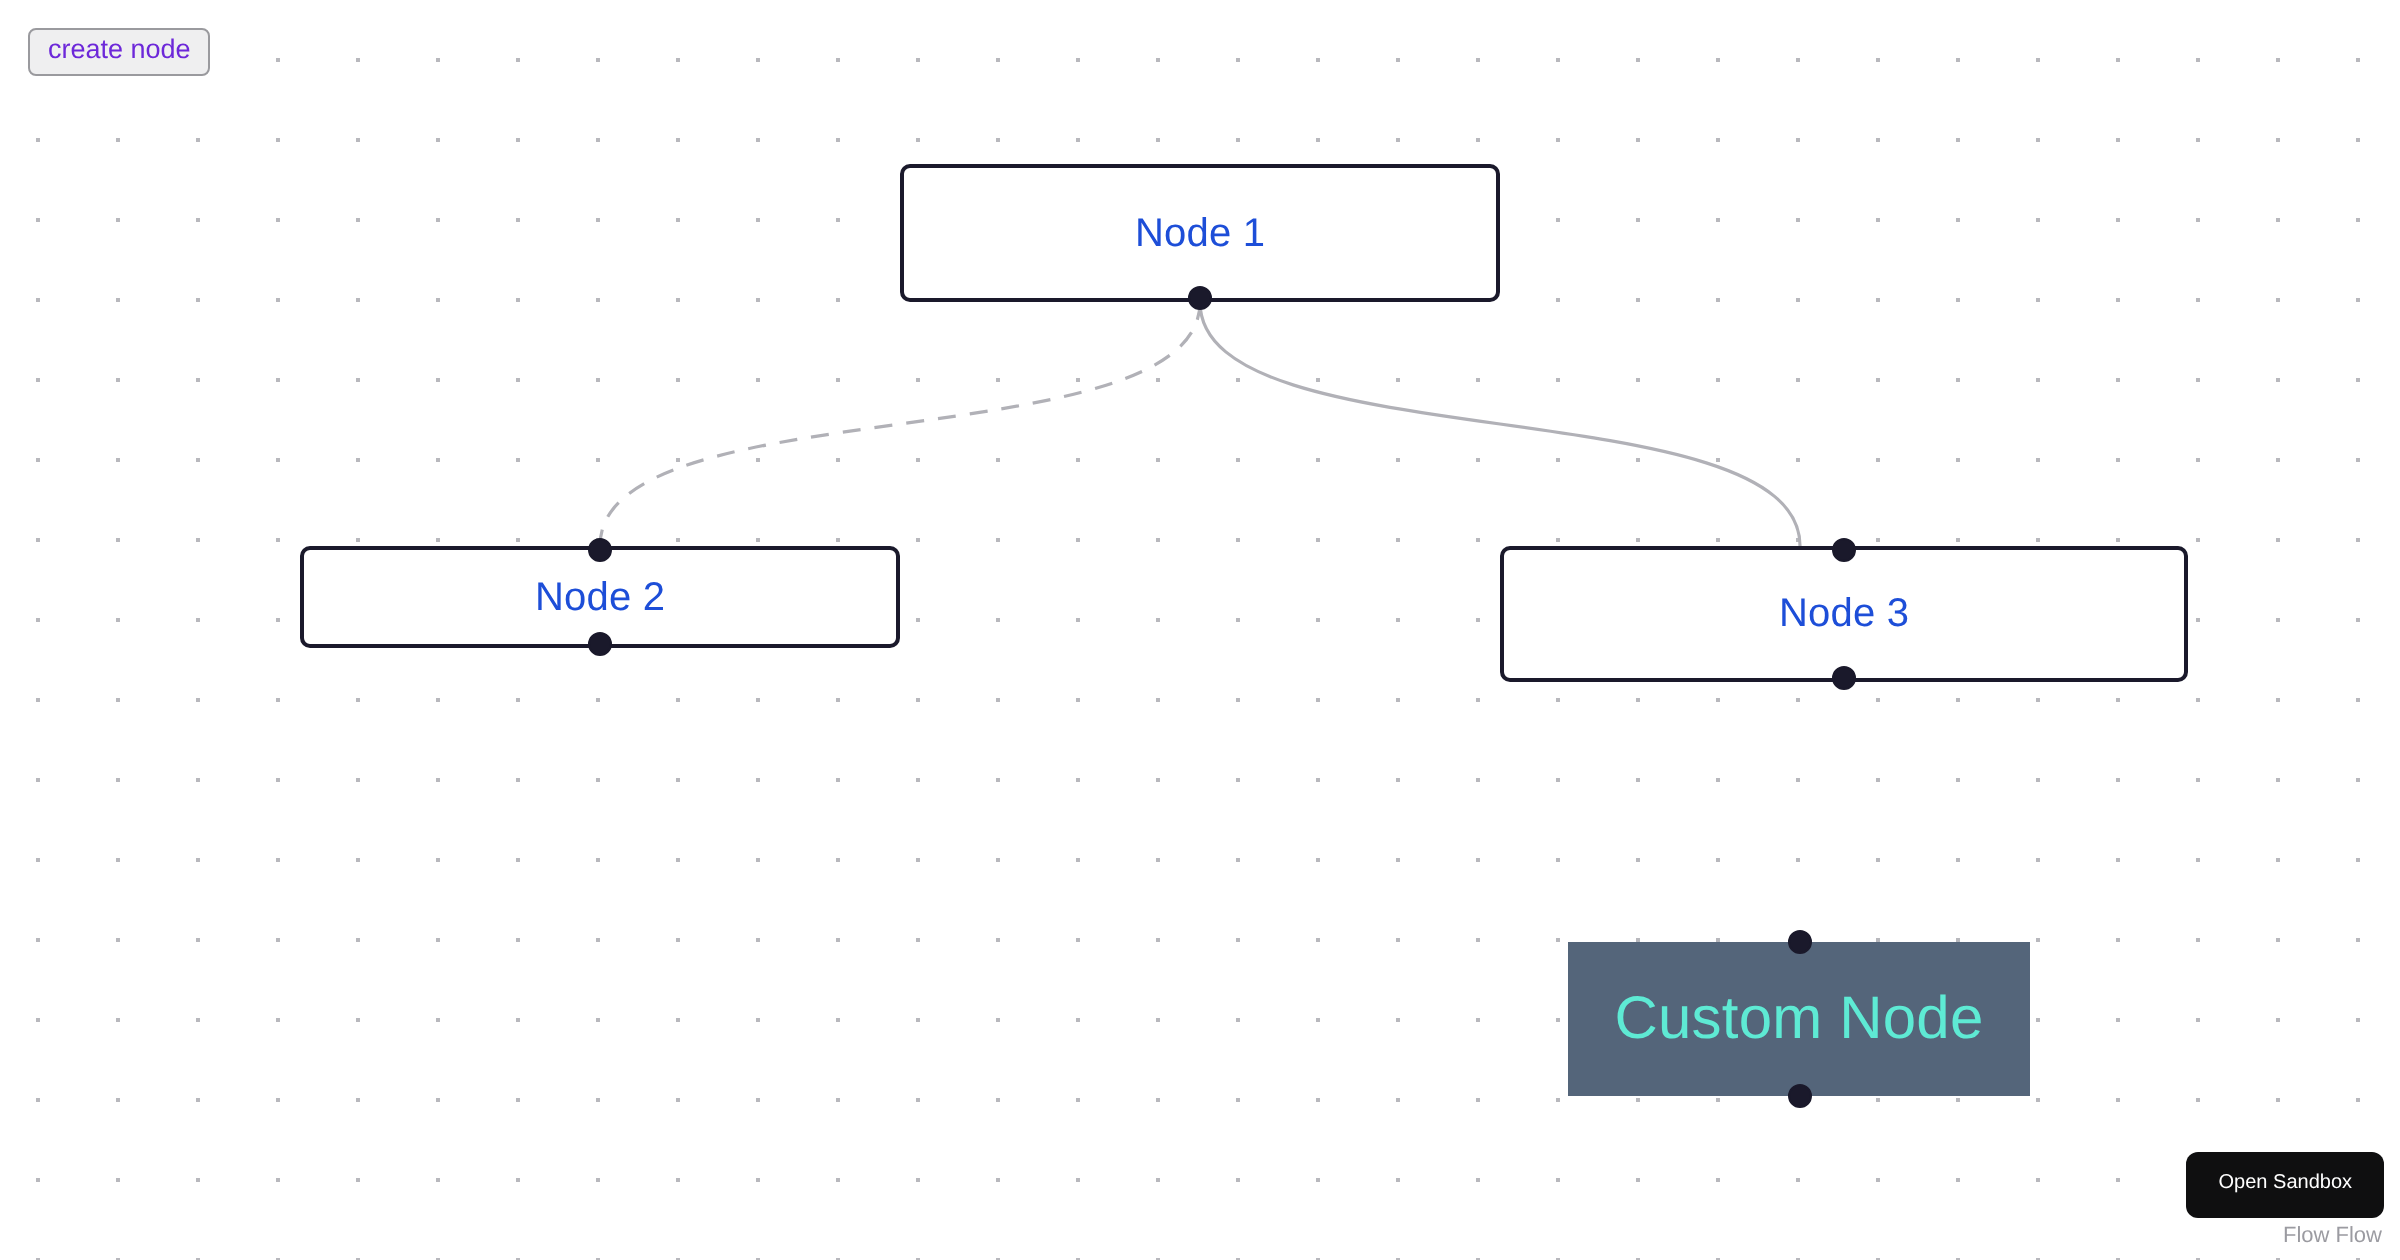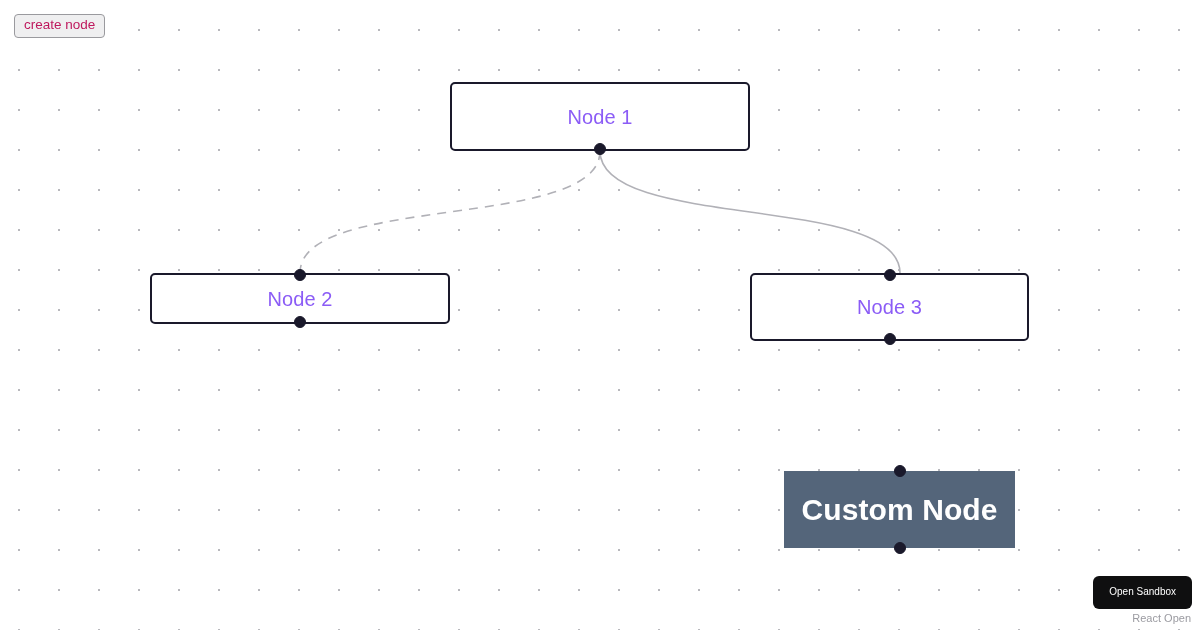--- a/index.html
+++ b/index.html
@@ -59,33 +59,32 @@
     background: #ffffff;
     border: 2px solid #1a192b;
     border-radius: 5px;
     color: #222138;
   }
 
   .rf-node .node-label {
     font-size: 20px;
     line-height: 1;
     letter-spacing: 0.1px;
-    color: #8b5cf6;
+    color: #1d4ed8;
     user-select: none;
   }
 
   .rf-node.custom-node {
     background: #54657a;
     border: none;
     border-radius: 0;
   }
   .rf-node.custom-node .node-label {
     font-size: 30px;
-    color: #ffffff;
-    font-weight: bold;
+    color: #5eead4;
   }
 
   
   .handle {
     position: absolute;
     width: 12px;
     height: 12px;
     border-radius: 50%;
     background: #1a192b;
     border: 1px solid #1a192b;
@@ -100,21 +99,21 @@
   
   #create-node-button {
     position: absolute;
     left: 14px;
     top: 14px;
     z-index: 10;
     padding: 3px 9px 4px 9px;
     font-family: "Liberation Sans", sans-serif;
     font-size: 13.5px;
     line-height: 1.1;
-    color: #be185d;
+    color: #6d28d9;
     background: #efeff0;
     border: 1px solid #9a9a9e;
     border-radius: 4px;
     cursor: pointer;
   }
 
   
   #sandbox-area {
     position: absolute;
     right: 8px;
@@ -160,30 +159,30 @@
     <span class="node-label">Node 1</span>
     <div class="handle source"></div>
   </div>
 
   <div class="rf-node default-node" id="node-2" style="left:150px; top:273px; width:300px; height:51px;">
     <span class="node-label">Node 2</span>
     <div class="handle target"></div>
     <div class="handle source"></div>
   </div>
 
-  <div class="rf-node default-node" id="node-3" style="left:750px; top:273px; width:279px; height:68px;">
+  <div class="rf-node default-node" id="node-3" style="left:750px; top:273px; width:344px; height:68px;">
     <span class="node-label">Node 3</span>
     <div class="handle target"></div>
     <div class="handle source"></div>
   </div>
 
   <div class="rf-node custom-node" id="node-4" style="left:784px; top:471px; width:231px; height:77px;">
     <span class="node-label">Custom Node</span>
     <div class="handle target"></div>
     <div class="handle source"></div>
   </div>
 
   <div id="sandbox-area">
     <button id="open-sandbox-button">Open Sandbox</button>
-    <div id="react-flow-attribution">React Open</div>
+    <div id="react-flow-attribution">Flow Flow</div>
   </div>
 
 </div>
 
 </body></html>

